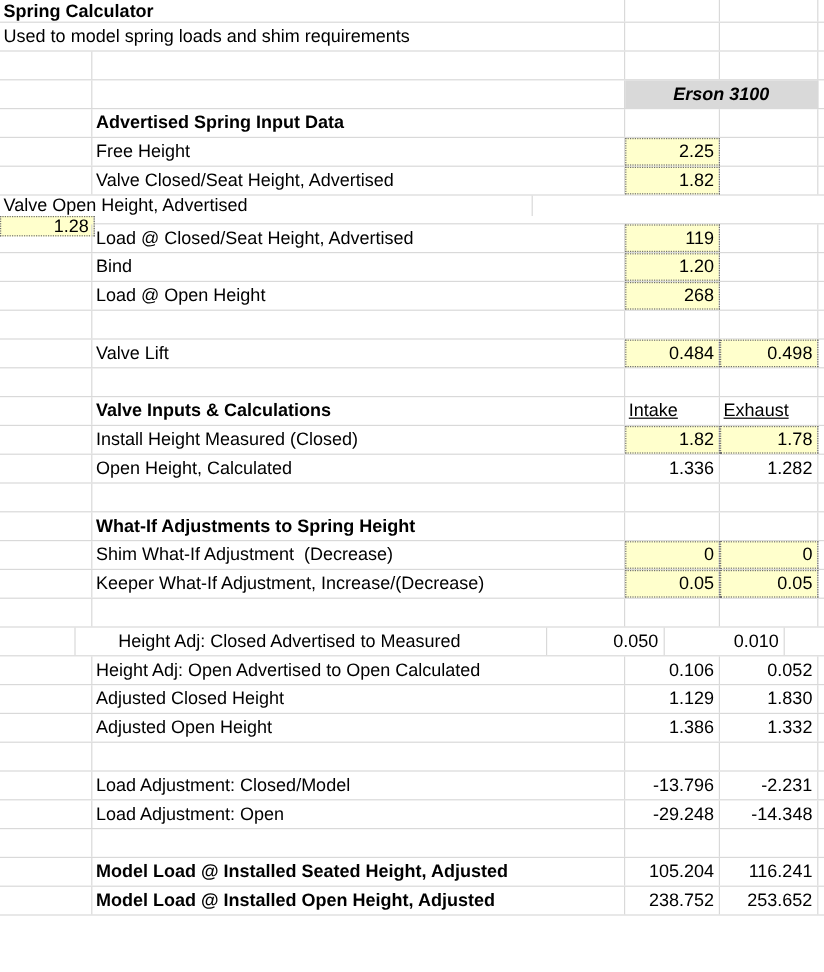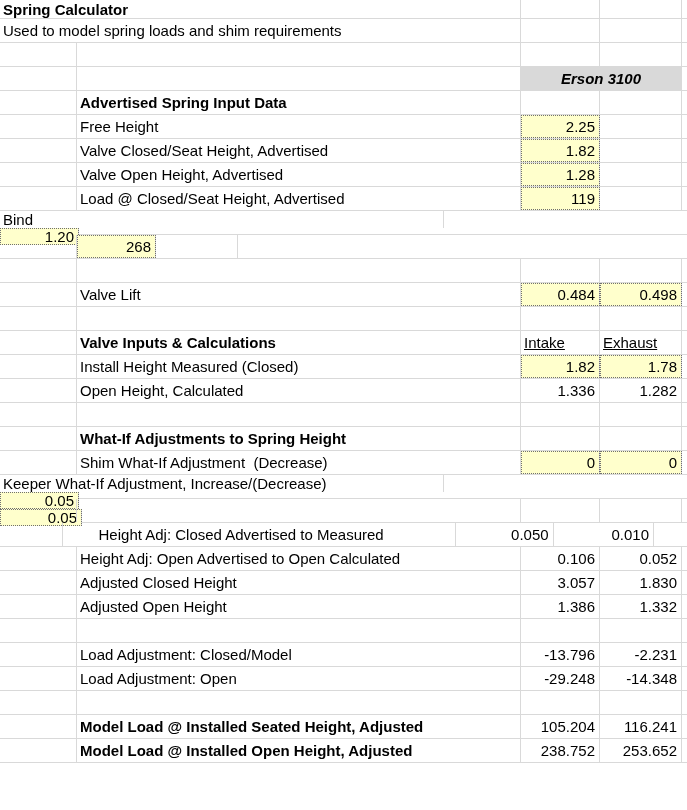--- a/index.html
+++ b/index.html
@@ -79,43 +79,44 @@
       <div class="cell colD val"></div>
       <div class="cell colE"></div>
     </div>
     <div class="row" style="height: 24px;">
       <div class="cell colA"></div>
       <div class="cell label colB">Valve Closed/Seat Height, Advertised</div>
       <div class="cell colC val input">1.82</div>
       <div class="cell colD val"></div>
       <div class="cell colE"></div>
     </div>
-    <div class="row" style="height: 24px;">
+    <div class="row" style="height: 24px; flex-direction: column;">
       <div class="cell colA"></div>
       <div class="cell label colB">Valve Open Height, Advertised</div>
       <div class="cell colC val input">1.28</div>
       <div class="cell colD val"></div>
       <div class="cell colE"></div>
     </div>
     <div class="row" style="height: 24px;">
       <div class="cell colA"></div>
       <div class="cell label colB">Load @ Closed/Seat Height, Advertised</div>
       <div class="cell colC val input">119</div>
       <div class="cell colD val"></div>
       <div class="cell colE"></div>
     </div>
-    <div class="row" style="height: 24px; flex-direction: column;">
+    <div class="row" style="height: 24px;">
       <div class="cell colA"></div>
       <div class="cell label colB">Bind</div>
       <div class="cell colC val input">1.20</div>
       <div class="cell colD val"></div>
       <div class="cell colE"></div>
     </div>
     <div class="row" style="height: 24px;">
       <div class="cell colA"></div>
+      <div class="cell label colB">Load @ Open Height</div>
       <div class="cell colC val input">268</div>
       <div class="cell colD val"></div>
       <div class="cell colE"></div>
     </div>
     <div class="row" style="height: 24px;">
       <div class="cell colA"></div>
       <div class="cell label colB"></div>
       <div class="cell colC val"></div>
       <div class="cell colD val"></div>
       <div class="cell colE"></div>
@@ -169,21 +170,21 @@
       <div class="cell colD val"></div>
       <div class="cell colE"></div>
     </div>
     <div class="row" style="height: 24px;">
       <div class="cell colA"></div>
       <div class="cell label colB">Shim What-If Adjustment  (Decrease)</div>
       <div class="cell colC val input">0</div>
       <div class="cell colD val input">0</div>
       <div class="cell colE"></div>
     </div>
-    <div class="row" style="height: 24px; flex-direction: column;">
+    <div class="row" style="height: 24px;">
       <div class="cell colA"></div>
       <div class="cell label colB">Keeper What-If Adjustment, Increase/(Decrease)</div>
       <div class="cell colC val input">0.05</div>
       <div class="cell colD val input">0.05</div>
       <div class="cell colE"></div>
     </div>
     <div class="row" style="height: 24px;">
       <div class="cell colA"></div>
       <div class="cell label colB"></div>
       <div class="cell colC val"></div>
@@ -200,21 +201,21 @@
     <div class="row" style="height: 24px;">
       <div class="cell colA"></div>
       <div class="cell label colB">Height Adj: Open Advertised to Open Calculated</div>
       <div class="cell colC val">0.106</div>
       <div class="cell colD val">0.052</div>
       <div class="cell colE"></div>
     </div>
     <div class="row" style="height: 24px;">
       <div class="cell colA"></div>
       <div class="cell label colB">Adjusted Closed Height</div>
-      <div class="cell colC val">3.057</div>
+      <div class="cell colC val">1.129</div>
       <div class="cell colD val">1.830</div>
       <div class="cell colE"></div>
     </div>
     <div class="row" style="height: 24px;">
       <div class="cell colA"></div>
       <div class="cell label colB">Adjusted Open Height</div>
       <div class="cell colC val">1.386</div>
       <div class="cell colD val">1.332</div>
       <div class="cell colE"></div>
     </div>

